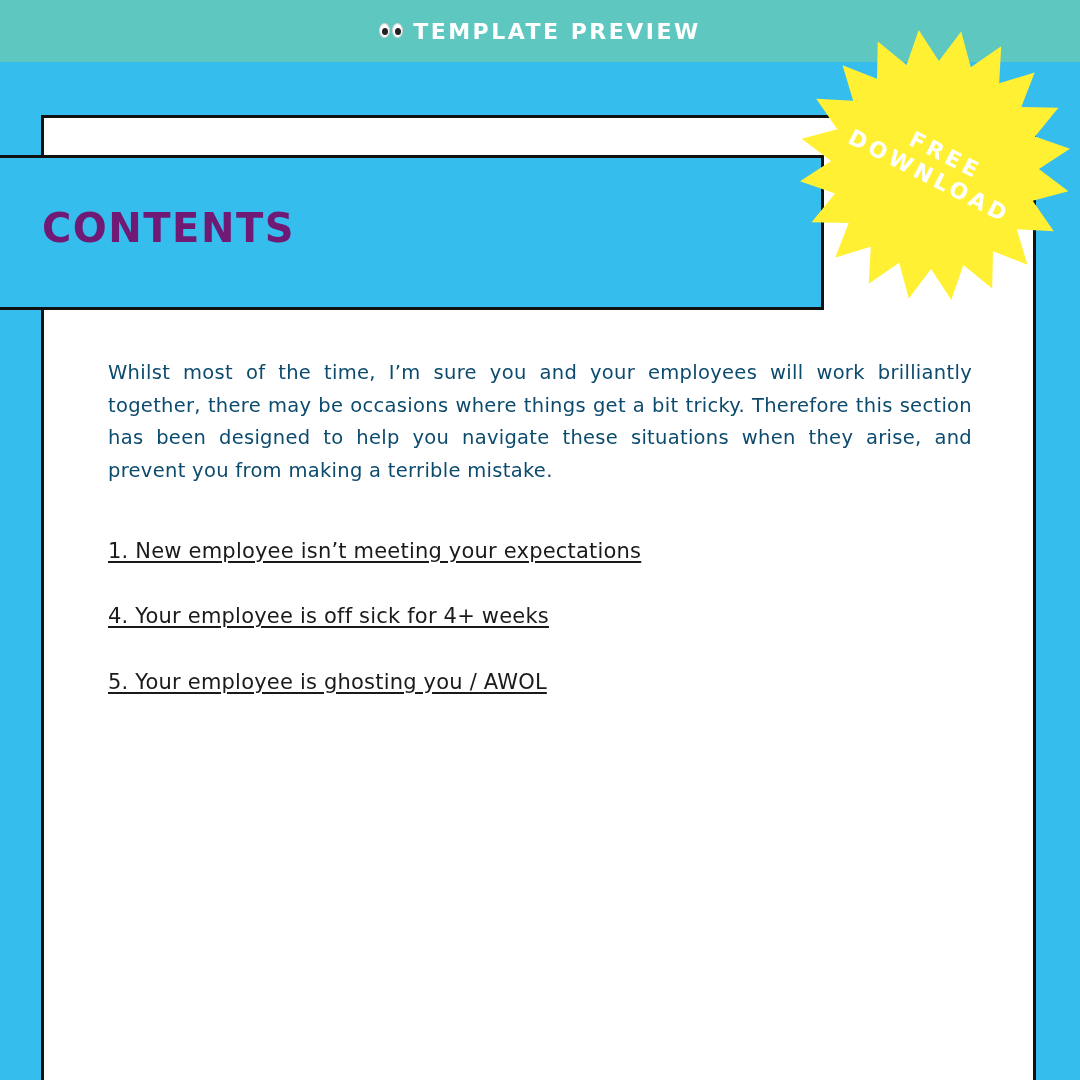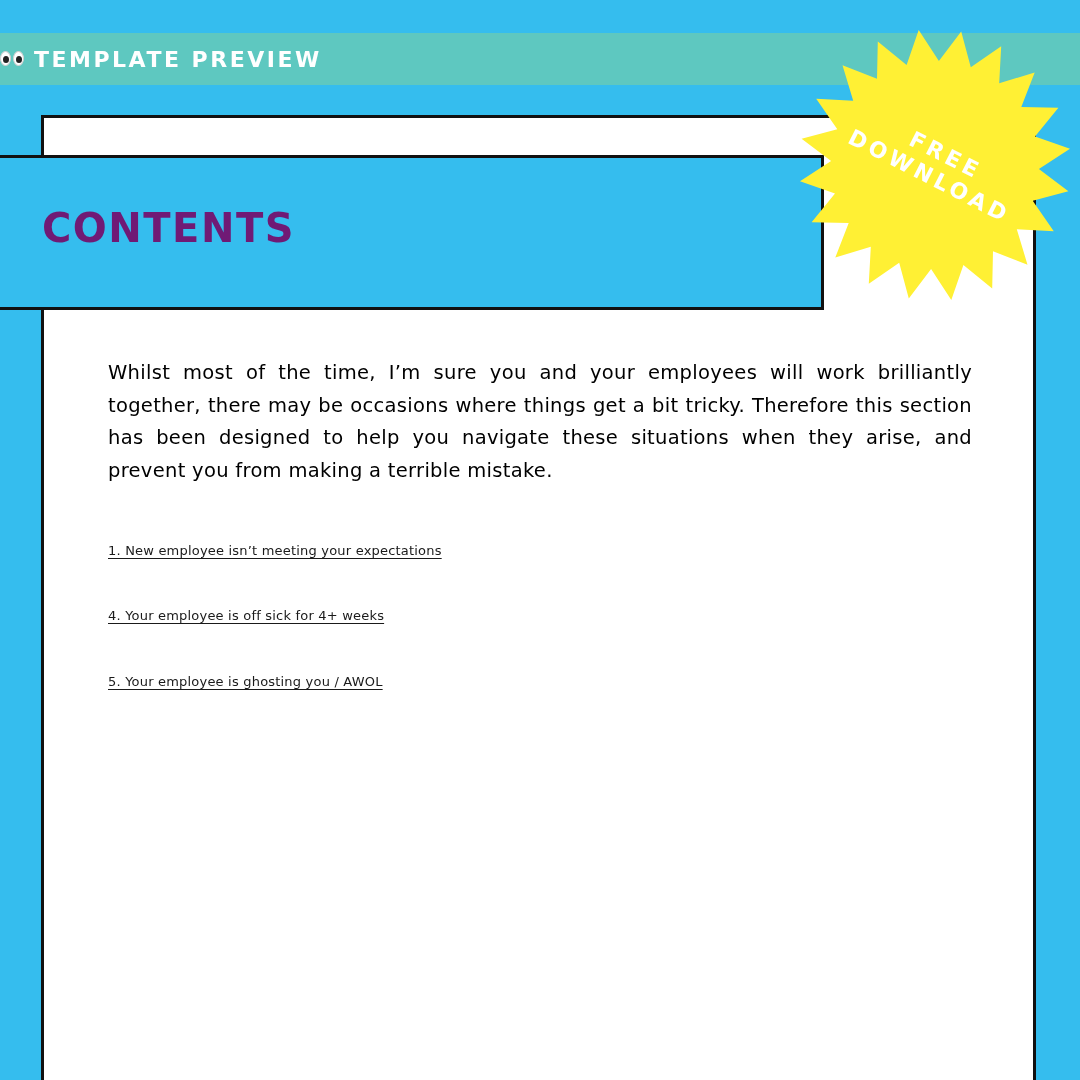--- a/index.html
+++ b/index.html
@@ -2,25 +2,25 @@
 <html><head>
   <meta charset="utf-8">
   <style>
     html, body { margin: 0; padding: 0; }
     body {
       width: 1080px; height: 1080px; position: relative; overflow: hidden;
       background: #35bdee;
       font-family: "Liberation Sans", sans-serif;
     }
     .top-bar {
-      position: absolute; left: 0; top: 0; width: 1080px; height: 52px;
+      position: absolute; left: 0; top: 0; width: 1080px; height: 62px;
       background: #5ec8c0;
-      display: flex; align-items: center; 
+      display: flex; align-items: center; justify-content: center;
       color: #ffffff; font-family: "DejaVu Sans", sans-serif; font-weight: bold;
-      font-size: 22px; letter-spacing: 2.5px; margin-top: 33px;
+      font-size: 22px; letter-spacing: 2.5px;
     }
     .eyes { display: inline-flex; gap: 2px; margin-right: 10px; transform: translateY(-1px); }
     .eye {
       width: 11px; height: 15px; border-radius: 50%; background: #fff;
       position: relative; border: 1px solid #d0d0d0; box-sizing: border-box;
     }
     .eye::after {
       content: ""; position: absolute; width: 6px; height: 7px; border-radius: 50%;
       background: #222; left: 2px; top: 4px;
     }
@@ -32,29 +32,29 @@
       position: absolute; left: -4px; top: 155px; width: 828px; height: 155px;
       background: #35bdee; border: 3px solid #111; box-sizing: border-box;
     }
     .contents-title {
       position: absolute; left: 42px; top: 204px; margin: 0;
       color: #701a75; font-family: "DejaVu Sans", sans-serif; font-weight: bold;
       font-size: 40px; letter-spacing: 1.5px; line-height: 48px;
     }
     .intro {
       position: absolute; left: 108px; top: 357px; width: 864px; margin: 0;
-      color: #000000; font-family: "DejaVu Sans", sans-serif; font-size: 19.5px;
+      color: #0c4a6e; font-family: "DejaVu Sans", sans-serif; font-size: 19.5px;
       line-height: 32.6px; text-align: justify; letter-spacing: 0.3px;
     }
     .toc {
       position: absolute; left: 108px; top: 535px; margin: 0; padding: 0; list-style: none;
     }
     .toc li { height: 65.3px; }
     .toc a {
-      color: #1a1a1a; font-family: "DejaVu Sans", sans-serif; font-size: 13px;
+      color: #1a1a1a; font-family: "DejaVu Sans", sans-serif; font-size: 21px;
       text-underline-offset: 3px; letter-spacing: 0.2px;
       line-height: 32px;
     }
     .badge {
       position: absolute; left: 795px; top: 25px; width: 280px; height: 280px;
     }
     .badge svg { position: absolute; left: 0; top: 0; }
     .badge-text {
       position: absolute; left: 0; top: 0; width: 280px; height: 280px;
       display: flex; flex-direction: column; align-items: center; justify-content: center;

